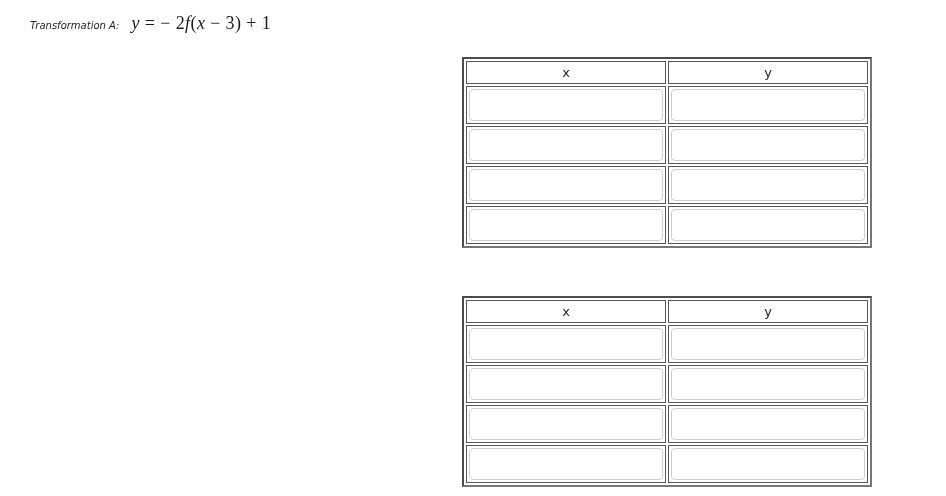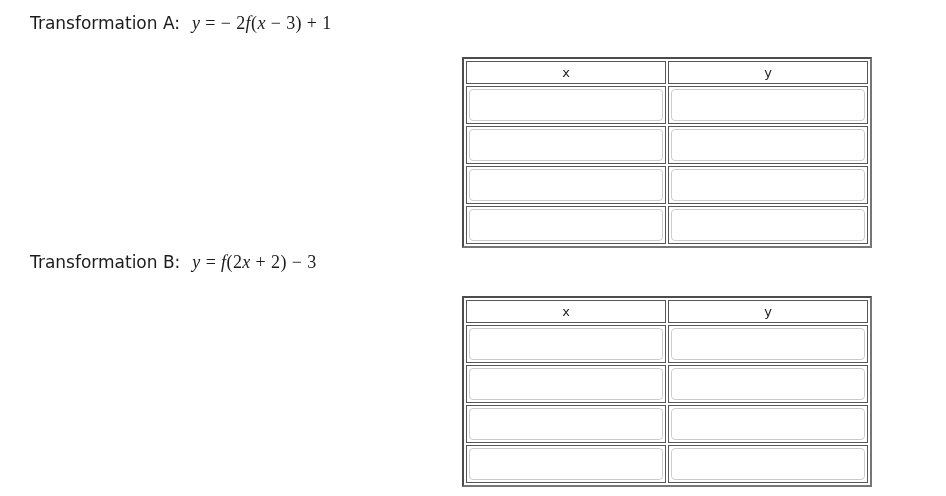--- a/index.html
+++ b/index.html
@@ -15,21 +15,21 @@
 
   
   .prompt-row {
     position: absolute;
     left: 30px;
     display: flex;
     align-items: baseline;
   }
   .row-a { top: 13px; }
   .row-b { top: 252px; }
-  .label { font-size: 17px; white-space: pre; }
+  .label { font-size: 10px; white-space: pre; font-style: italic; }
   .formula {
     margin-left: 12px;
     font-family: Liberation Serif, serif;
     font-size: 18px;
     letter-spacing: 0.4px;
     white-space: pre;
   }
   .formula .var { font-style: italic; }
 
   
@@ -120,24 +120,20 @@
               <input type="text" value="" style="">
             </td>
           <td>
               <input type="text" value="" style="">
             </td>
         </tr>
       </tbody>
     </table>
   </div>
 
-  <div class="prompt-row row-b">
-    <span class="label">Transformation B:</span>
-    <span class="formula"><span class="var">y</span><span> = </span><span class="var">f</span><span>(2</span><span class="var">x</span><span> + 2) − 3</span></span>
-  </div>
 
   <div class="table-block table-b">
     <table class="xy">
       <thead>
         <tr>
           <th>x</th>
           <th>y</th>
         </tr>
       </thead>
       <tbody>

